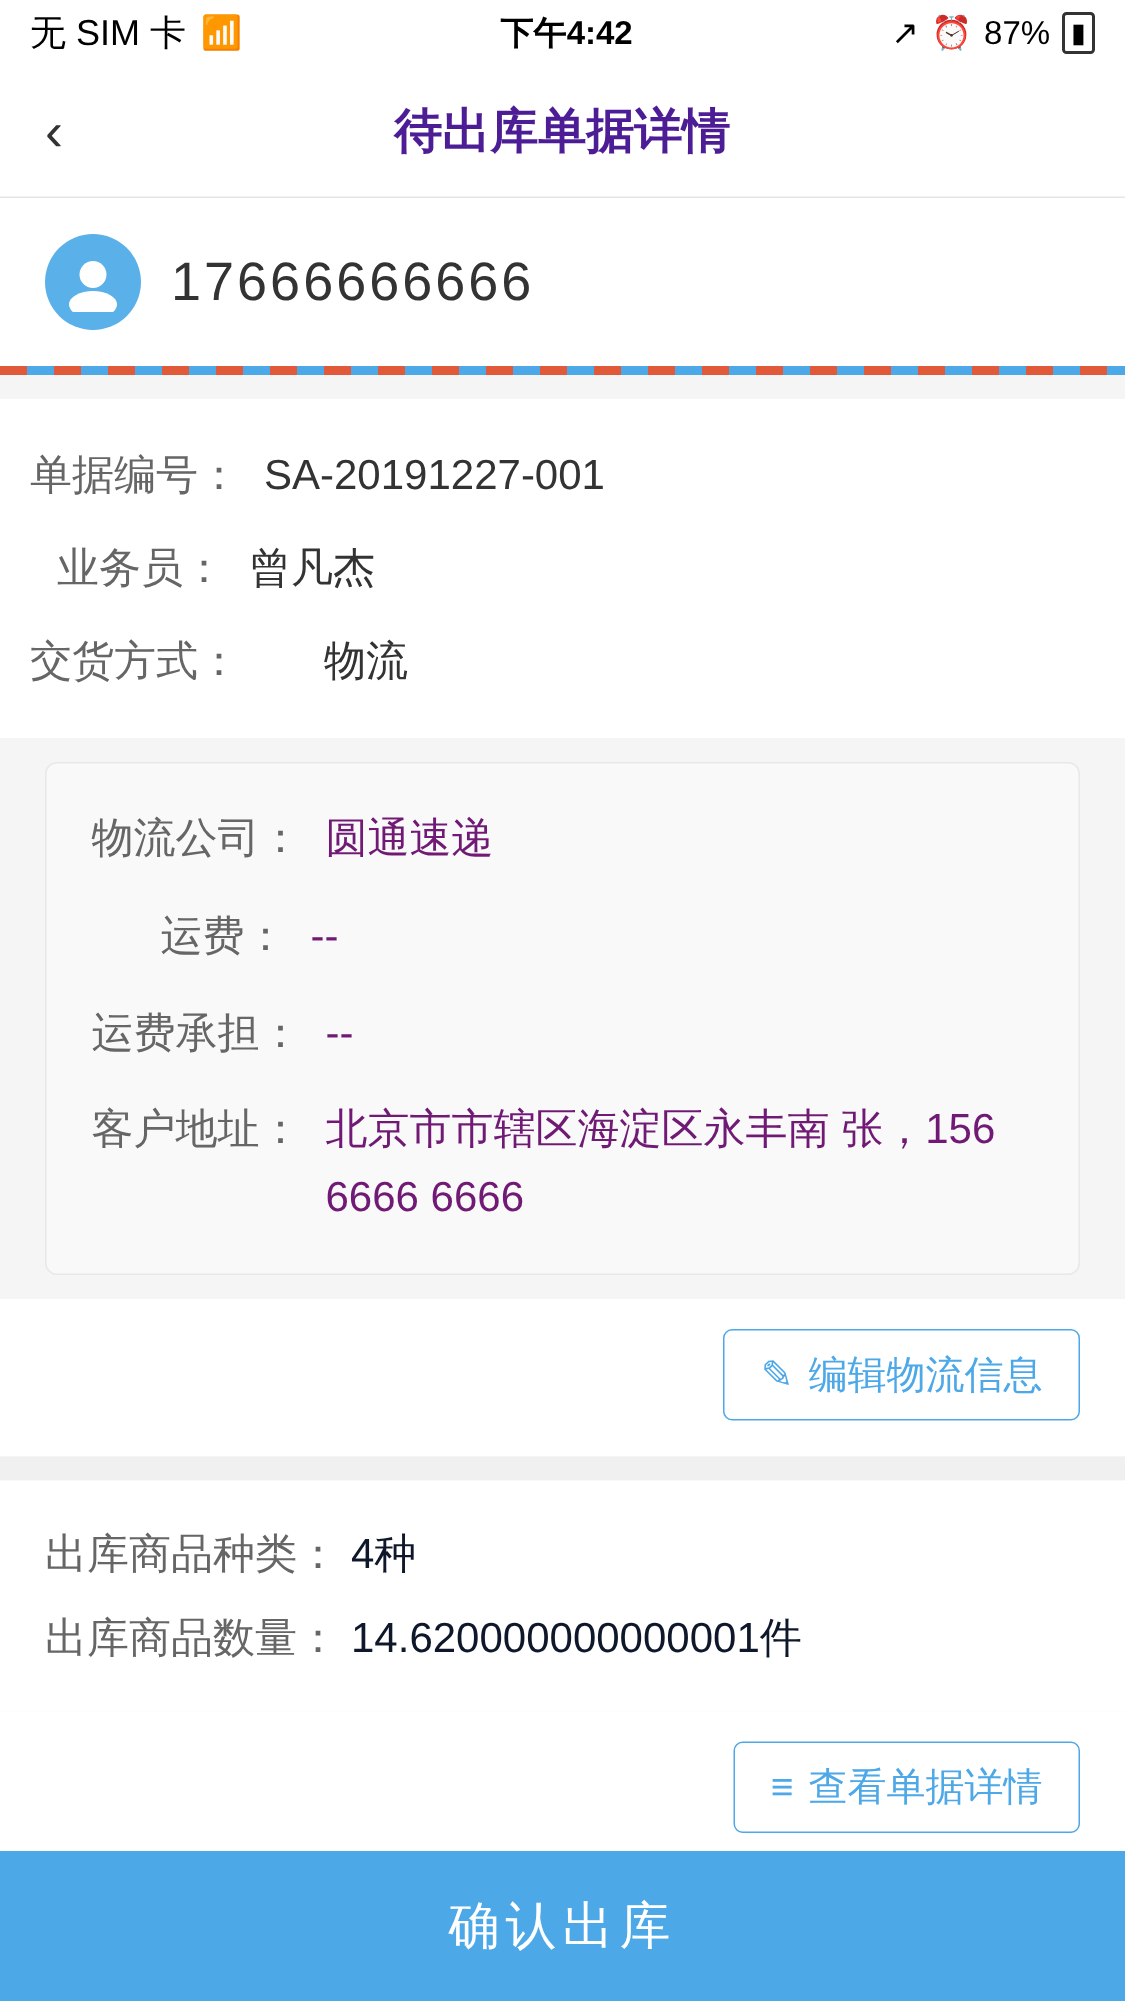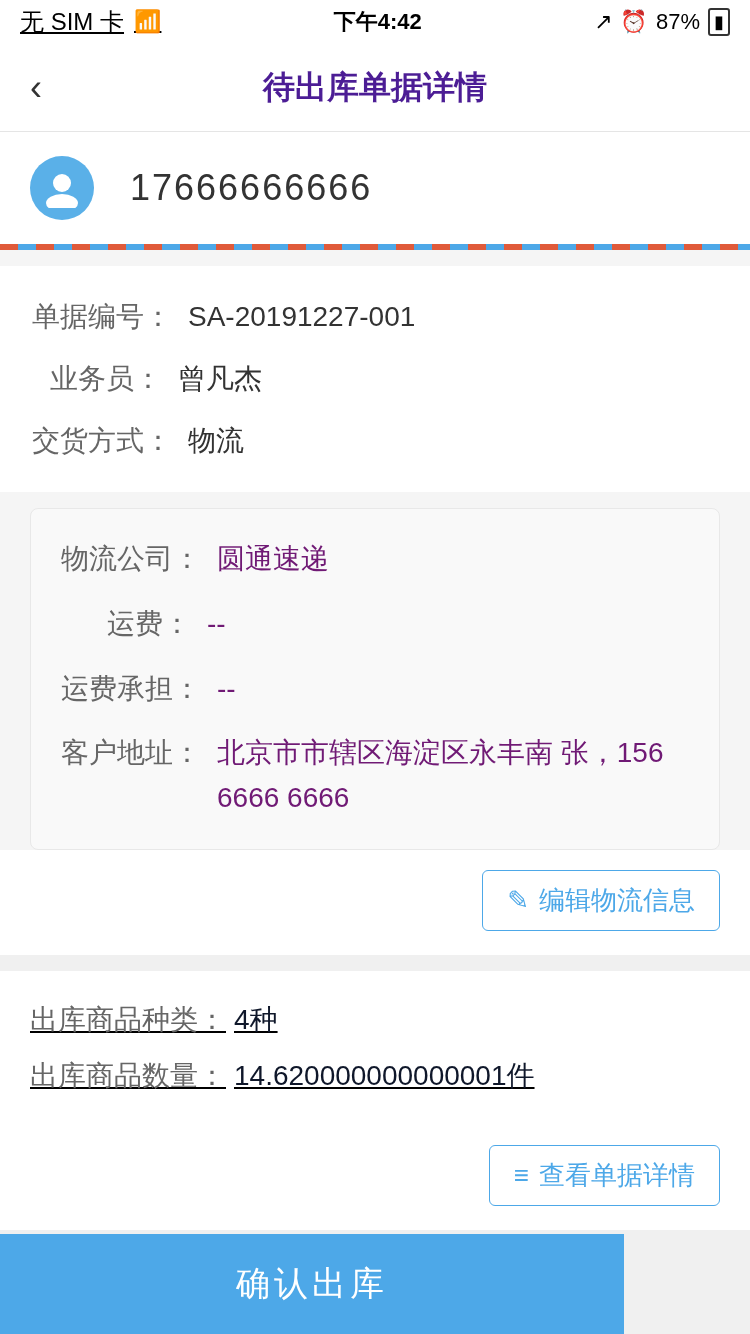--- a/index.html
+++ b/index.html
@@ -17,21 +17,21 @@
     .status-bar {
       height: 44px;
       background: #fff;
       display: flex;
       align-items: center;
       justify-content: space-between;
       padding: 0 20px;
       font-size: 24px;
       font-weight: 500;
     }
-    .status-left { display: flex; align-items: center; gap: 10px; text-decoration: underline; }
+    .status-left { display: flex; align-items: center; gap: 10px; }
     .status-right { display: flex; align-items: center; gap: 8px; font-size: 22px; }
 
     
     .nav-bar {
       height: 88px;
       background: #fff;
       display: flex;
       align-items: center;
       padding: 0 30px;
       position: relative;
@@ -62,21 +62,21 @@
       );
       margin: 0;
     }
 
     
     .customer-header {
       background: #fff;
       display: flex;
       align-items: center;
       padding: 24px 30px;
-      gap: 36px;
+      gap: 20px;
     }
     .customer-avatar {
       width: 64px;
       height: 64px;
       border-radius: 50%;
       background: #5ab0e8;
       display: flex;
       align-items: center;
       justify-content: center;
       flex-shrink: 0;
@@ -86,47 +86,47 @@
       font-size: 36px;
       font-weight: 500;
       color: #333;
       letter-spacing: 2px;
     }
 
     
     .info-section {
       background: #fff;
       margin-top: 16px;
-      padding: 30px 30px 30px 32px;
+      padding: 30px 30px 30px 20px;
     }
     .info-row {
       display: flex;
       margin-bottom: 20px;
       font-size: 28px;
       line-height: 1.5;
     }
-    .info-row:last-child { margin-bottom: 0; }
+    .info-row:last-child { margin-bottom: 0; gap: 40px; }
     .info-label {
       color: #666;
       min-width: 130px;
       text-align: right;
       flex-shrink: 0;
     }
     .info-value {
       color: #333;
       margin-left: 16px;
       flex: 1;
     }
 
     
     .logistics-box {
       background: #f9f9f9;
       border: 1px solid #e8e8e8;
       border-radius: 8px;
-      margin: 16px 30px 0 30px;
+      margin: 16px 30px 16px 30px;
       padding: 28px 30px;
     }
     .logistics-row {
       display: flex;
       align-items: flex-start;
       margin-bottom: 20px;
       font-size: 28px;
       line-height: 1.6;
     }
     .logistics-row:last-child { margin-bottom: 0; }
@@ -179,21 +179,20 @@
     
     .section-separator {
       height: 16px;
       background: #f0f0f0;
     }
 
     
     .goods-section {
       background: #fff;
       padding: 30px 30px;
-      text-decoration: underline;
     }
     .goods-row {
       display: flex;
       margin-bottom: 18px;
       font-size: 28px;
     }
     .goods-row:last-child { margin-bottom: 0; }
     .goods-label {
       color: #666;
       min-width: 180px;
@@ -221,21 +220,21 @@
       gap: 10px;
       cursor: pointer;
       background: #fff;
     }
 
     
     .confirm-btn-area {
       position: fixed;
       bottom: 0;
       left: 0;
-      width: 624px;
+      width: 750px;
       background: #4da8e8;
       height: 100px;
       display: flex;
       align-items: center;
       justify-content: center;
       cursor: pointer;
     }
     .confirm-btn-text {
       color: #fff;
       font-size: 34px;

